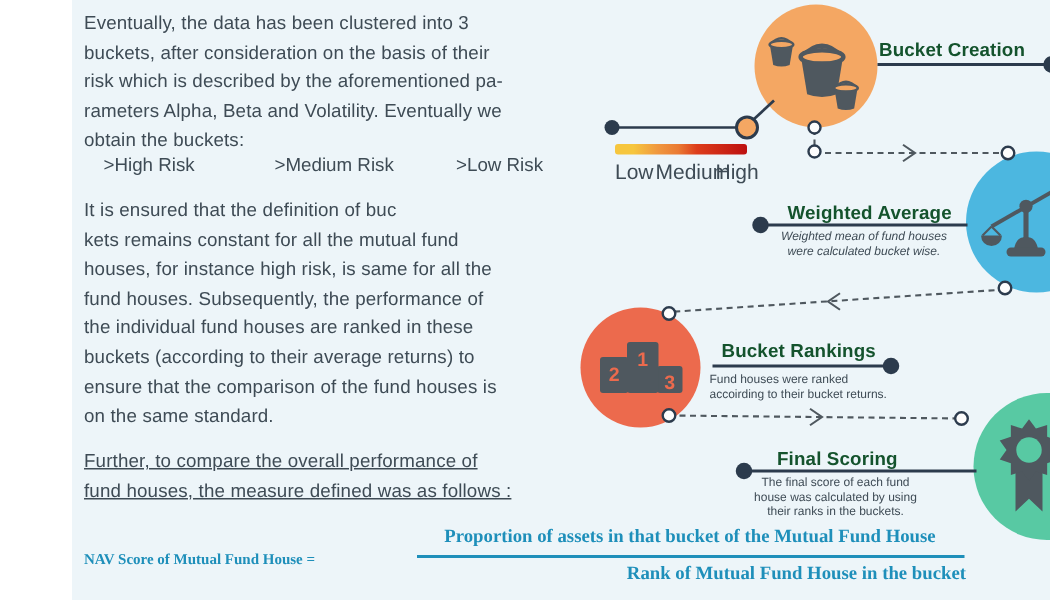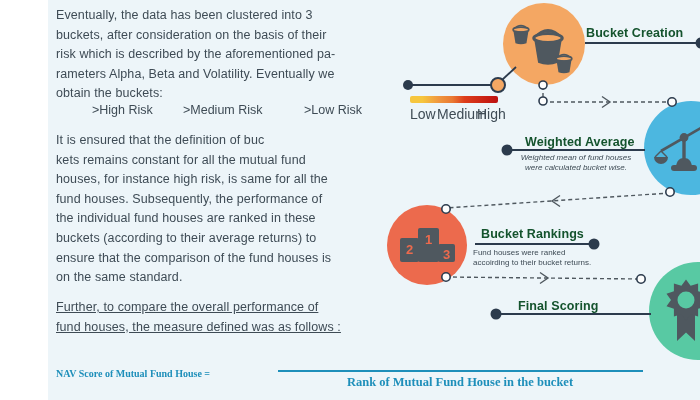--- a/index.html
+++ b/index.html
@@ -17,49 +17,50 @@
   .c-blue{background:#4cb7e0;}
   .c-coral{background:#ec6a4d;}
   .c-teal{background:#58c9a3;}
   .gradbar{position:absolute;left:362px;top:96px;width:88px;height:7px;border-radius:2px;
     background:linear-gradient(to right,#f6c63e 0%,#f6c63e 14%,#f0983f 32%,#ea7a33 48%,#dd3d1b 62%,#bd1010 100%);}
   .scale-label{position:absolute;top:106px;font-size:14px;color:#3e4b55;}
   .formula{font-family:"Liberation Serif",serif;font-weight:bold;color:#1e8fba;}
   .formula-lhs{position:absolute;left:8px;top:368px;font-size:10px;white-space:nowrap;}
   .formula-num{position:absolute;left:228px;top:350px;width:368px;text-align:center;font-size:12.5px;white-space:nowrap;}
   .formula-bar{position:absolute;left:230px;top:370px;width:365px;height:2px;background:#1e8fba;}
-  .formula-den{position:absolute;left:228px;top:375px;width:368px;text-align:center;font-size:12.5px;white-space:nowrap;}
+  .formula-den{position:absolute;left:228px;top:375px;width:368px;text-align:right;font-size:12.5px;white-space:nowrap;}
   svg{display:block;}
   .overlay{position:absolute;left:0;top:0;pointer-events:none;}
 </style>
 </head>
 <body>
 
 <div id="canvas">
 
   <div class="abs prose" style="left:8px;top:6px;">Eventually, the data has been clustered into 3
 buckets, after consideration on the basis of their
 risk which is described by the aforementioned pa-
 rameters Alpha, Beta and Volatility. Eventually we
 obtain the buckets:</div>
-  <span class="bucket-item" style="left:44px;">&gt;High Risk</span>
+  <span class="bucket-item" style="left:21px;">&gt;High Risk</span>
   <span class="bucket-item" style="left:135px;">&gt;Medium Risk</span>
   <span class="bucket-item" style="left:256px;">&gt;Low Risk</span>
   <div class="abs prose" style="left:8px;top:131px;">It is ensured that the definition of buc
 kets remains constant for all the mutual fund
 houses, for instance high risk, is same for all the
 fund houses. Subsequently, the performance of
 the individual fund houses are ranked in these
 buckets (according to their average returns) to
 ensure that the comparison of  the fund houses is
 on the same standard.</div>
   <div class="abs prose" style="left:8px;top:298px;text-decoration:underline;">Further, to compare the overall performance of
 fund houses, the measure defined was as follows :</div>
 
   <div class="formula formula-lhs">NAV Score of Mutual Fund House =</div>
+  <div class="formula formula-num">Proportion of assets in that bucket of the Mutual Fund House</div>
   <div class="formula-bar"></div>
   <div class="formula formula-den">Rank of Mutual Fund House in the bucket</div>
 
   <div class="circle c-orange" style="left:455px;top:3px;width:82px;height:82px;">
     <svg width="82" height="82" viewBox="0 0 82 82">
       <g transform="translate(8,20) scale(0.83)">
         <path d="M3,8 Q12,-2 21,8" fill="none" stroke="#4f585f" stroke-width="2"></path>
         <ellipse cx="12" cy="8" rx="9.5" ry="3" fill="#f4a763" stroke="#4f585f" stroke-width="2"></ellipse>
         <path d="M3,10 L21,10 L18.6,24.5 Q12,27 5.4,24.5 Z" fill="#4f585f"></path>
       </g>
@@ -113,20 +114,23 @@
 
   <div class="step-title" style="left:538px;top:26px;">Bucket Creation</div>
   <div class="step-title" style="left:433px;top:227px;">Bucket Rankings</div>
   <div class="step-title" style="left:477px;top:135px;">Weighted Average</div>
   <div class="step-title" style="left:470px;top:299px;">Final Scoring</div>
 
   <div class="step-caption" style="left:462px;top:153px;width:132px;text-align:center;font-style:italic;">Weighted mean of fund houses
 were calculated bucket wise.</div>
   <div class="step-caption" style="left:425px;top:248px;">Fund houses were ranked
 accoirding to their bucket returns.</div>
+  <div class="step-caption" style="left:450px;top:317px;width:118px;text-align:center;">The final score of each fund
+house was calculated by using
+their ranks in the buckets.</div>
 
   <div class="gradbar"></div>
   <span class="scale-label" style="left:362px;">Low</span>
   <span class="scale-label" style="left:389px;">Medium</span>
   <span class="scale-label" style="left:429px;">High</span>
 
   <svg class="overlay" width="700" height="400" viewBox="0 0 700 400">
 
     <line x1="360" y1="85" x2="443" y2="85" stroke="#2c3b4d" stroke-width="1.8"></line>
     <circle cx="360" cy="85" r="5" fill="#2c3b4d"></circle>

